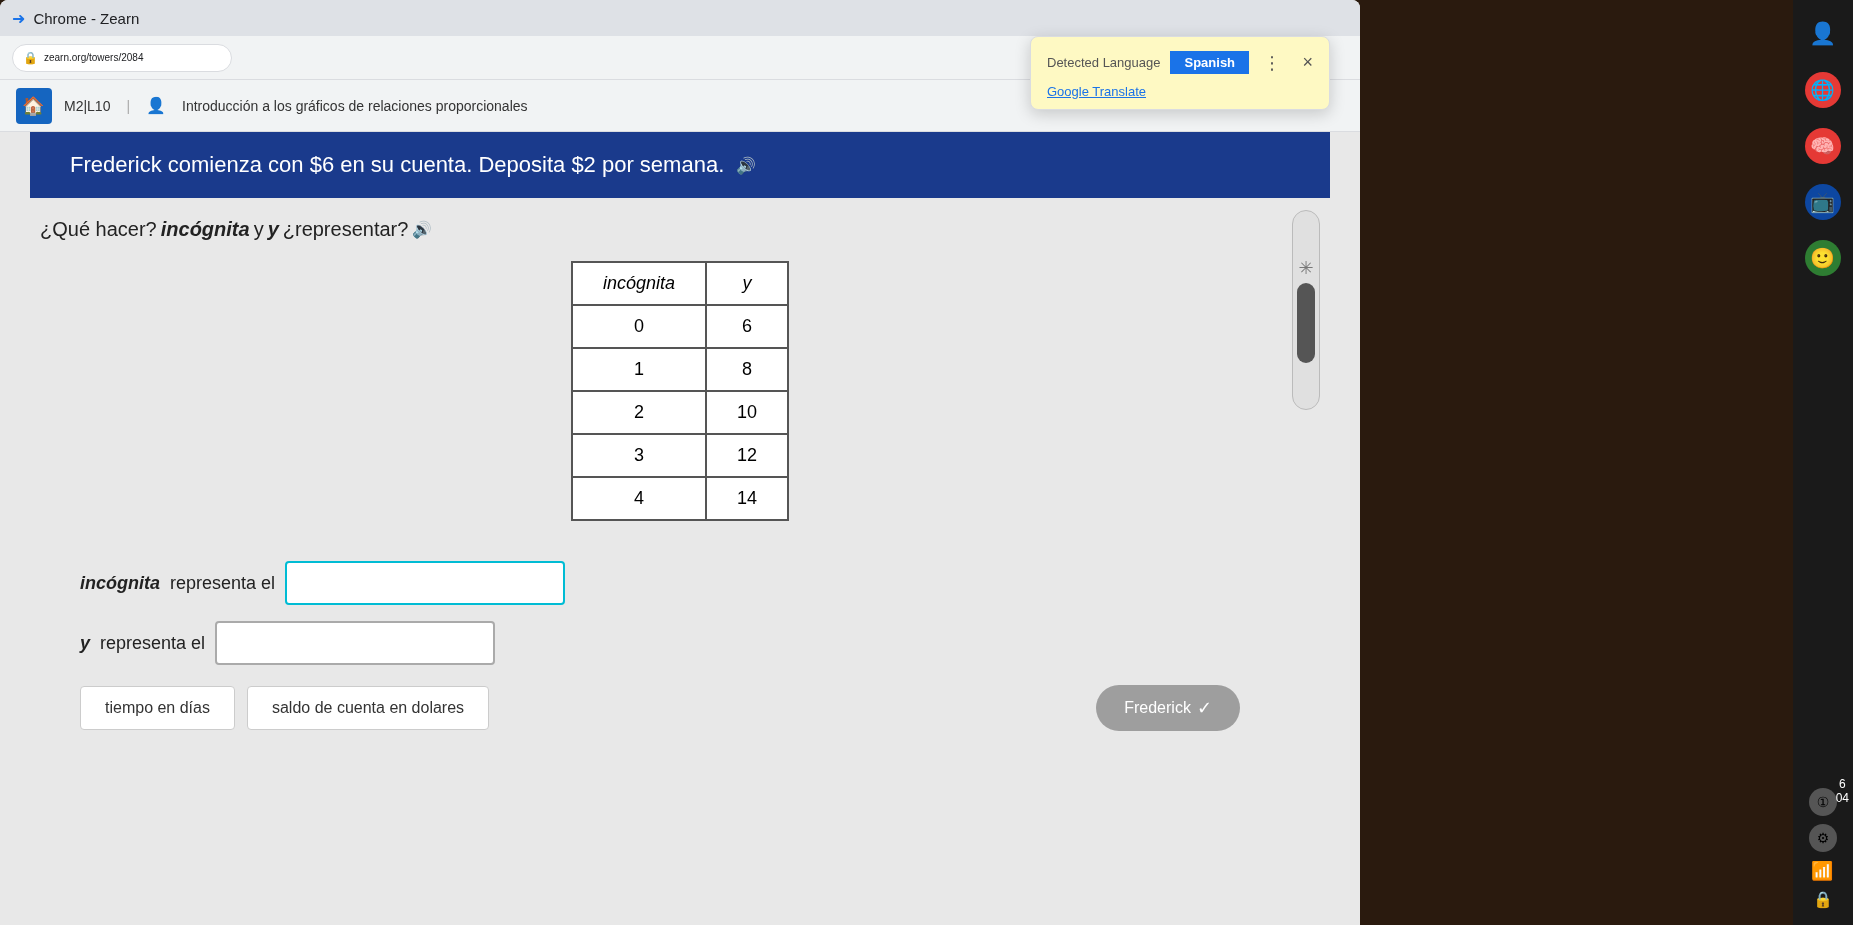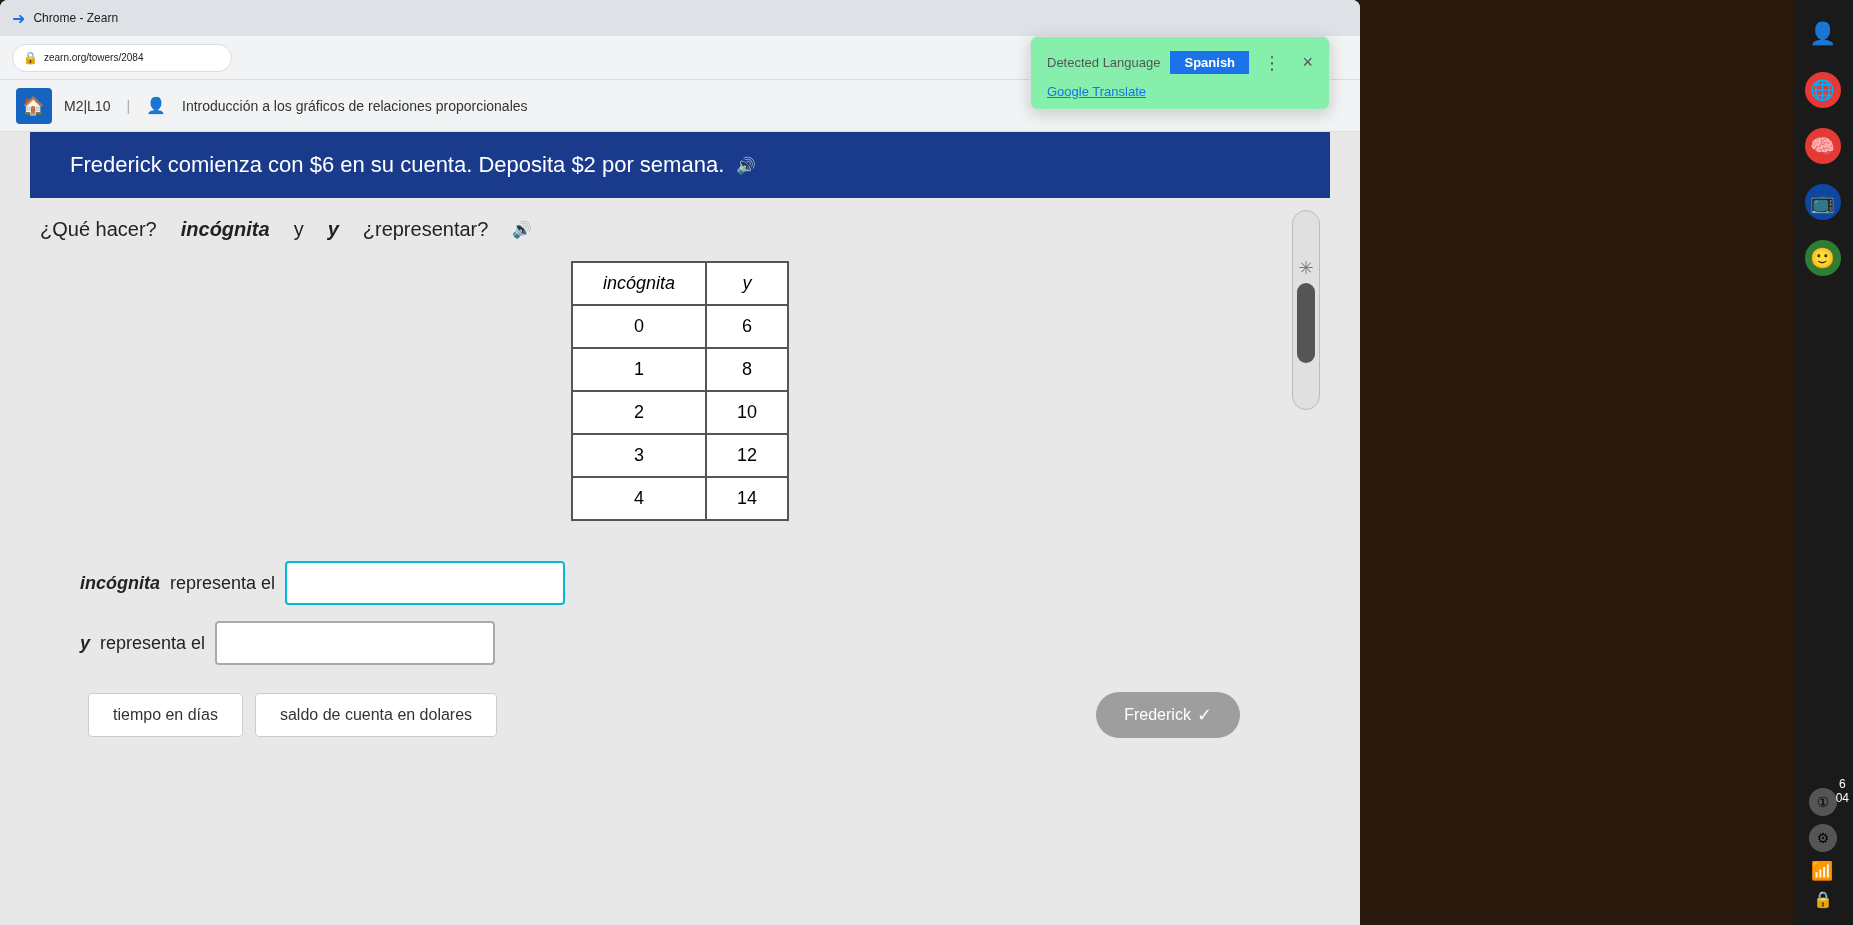--- a/index.html
+++ b/index.html
@@ -26,21 +26,21 @@
     .title-bar {
       background: #dee1e6;
       height: 36px;
       display: flex;
       align-items: center;
       padding: 0 12px;
       gap: 8px;
       border-radius: 8px 8px 0 0;
     }
     .tab-title {
-      font-size: 12px;
+      font-size: 15px;
       color: #202124;
     }
 
     
     .address-bar {
       background: #f1f3f4;
       height: 44px;
       display: flex;
       align-items: center;
       padding: 0 12px;
@@ -100,21 +100,21 @@
     .question-area {
       padding: 20px 40px;
       background: #e8e8e8;
     }
     .question-text {
       font-size: 20px;
       color: #222;
       margin-bottom: 20px;
       display: flex;
       align-items: center;
-      gap: 24px;
+      gap: 4px;
     }
     .question-text em {
       font-style: italic;
       font-weight: bold;
     }
 
     
     .data-table {
       border-collapse: collapse;
       margin: 0 auto 30px auto;
@@ -217,21 +217,21 @@
       cursor: pointer;
       font-size: 16px;
       color: #555;
     }
 
     
     .translate-popup {
       position: absolute;
       top: 36px;
       right: 30px;
-      background: #86efac;
+      background: #fef9c3;
       border: 1px solid #dadce0;
       border-radius: 8px;
       box-shadow: 0 4px 16px rgba(0,0,0,0.18);
       width: 300px;
       padding: 14px 16px 10px 16px;
       z-index: 100;
     }
     .translate-header {
       display: flex;
       align-items: center;
@@ -423,21 +423,21 @@
           <input class="answer-input" type="text" style="">
         </div>
         <div class="input-row">
           <em>y</em>
           <span>representa el</span>
           <input class="answer-input-2" type="text" style="">
         </div>
       </div>
 
       <div class="bottom-row">
-        <div class="chips-area" style="padding:0;margin:8px;">
+        <div class="chips-area" style="padding:0;margin:0;">
           <button class="chip">tiempo en días</button>
           <button class="chip">saldo de cuenta en dolares</button>
         </div>
         <button class="submit-btn">
           <span>Frederick</span>
           <span class="check">✓</span>
         </button>
       </div>
 
     </div>

